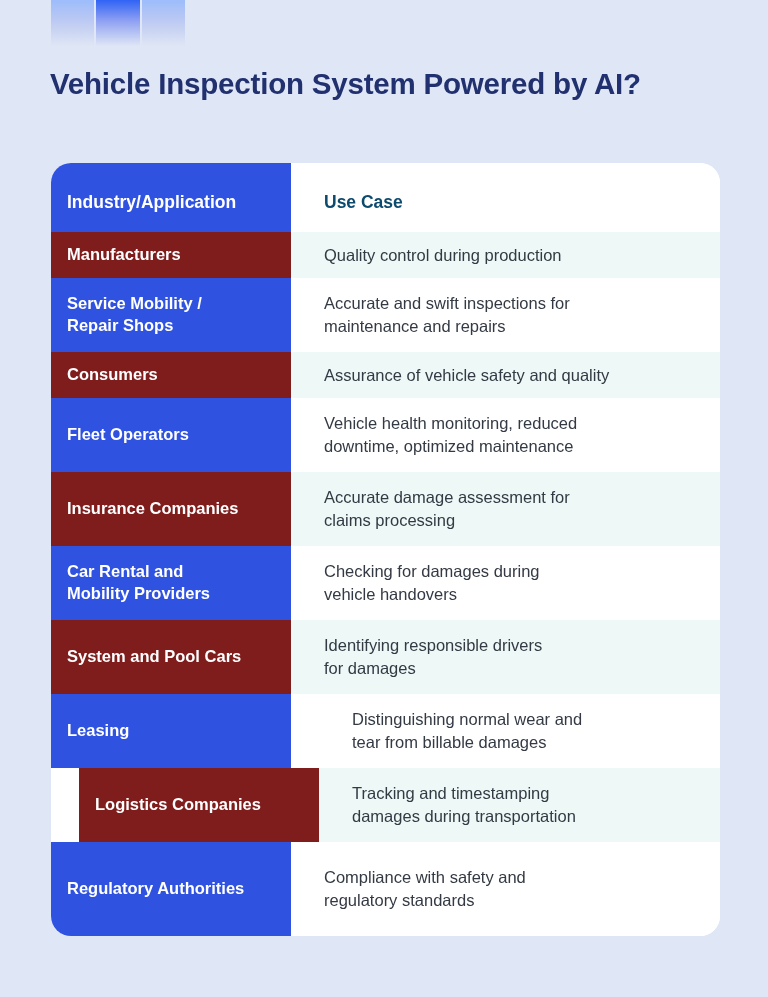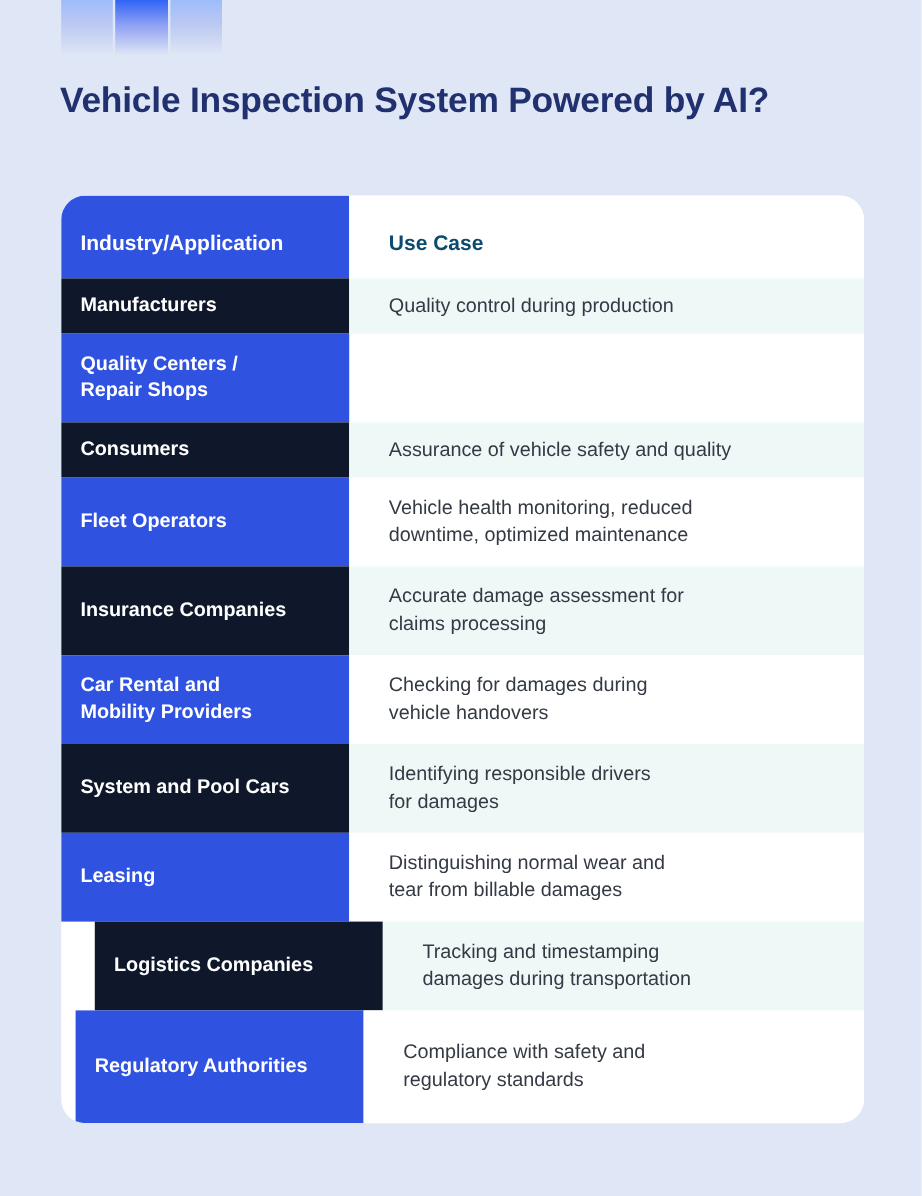--- a/index.html
+++ b/index.html
@@ -75,21 +75,21 @@
     flex: 0 0 240px;
     background: #2f52e0;
     color: #ffffff;
     font-size: 16.5px;
     font-weight: bold;
     line-height: 1.33;
     display: flex;
     align-items: center;
     padding: 0 0 0 16px;
   }
-  .t-row.alt .c-industry { background: #0f172a; }
+  .t-row.alt .c-industry { background: #7f1d1d; }
 
   .c-usecase {
     flex: 1 1 auto;
     background: #ffffff;
     color: #343a44;
     font-size: 16.5px;
     line-height: 1.38;
     display: flex;
     align-items: center;
     padding: 0 14px 0 33px;
@@ -141,22 +141,26 @@
       <div class="t-row alt" style="height: 46px;">
         <div class="c-industry">
           <span class="cell-text">Manufacturers</span>
         </div>
         <div class="c-usecase">
           <span class="cell-text">Quality control during production</span>
         </div>
       </div>
       <div class="t-row" style="height: 74px;">
         <div class="c-industry">
-          <span class="cell-text">Quality Centers /
+          <span class="cell-text">Service Mobility /
 Repair Shops</span>
+        </div>
+        <div class="c-usecase">
+          <span class="cell-text">Accurate and swift inspections for
+maintenance and repairs</span>
         </div>
       </div>
       <div class="t-row alt" style="height: 46px;">
         <div class="c-industry">
           <span class="cell-text">Consumers</span>
         </div>
         <div class="c-usecase">
           <span class="cell-text">Assurance of vehicle safety and quality</span>
         </div>
       </div>
@@ -190,39 +194,39 @@
       </div>
       <div class="t-row alt" style="height: 74px;">
         <div class="c-industry">
           <span class="cell-text">System and Pool Cars</span>
         </div>
         <div class="c-usecase">
           <span class="cell-text">Identifying responsible drivers
 for damages</span>
         </div>
       </div>
-      <div class="t-row" style="height: 74px;">
+      <div class="t-row" style="height: 74px; gap: 28px;">
         <div class="c-industry">
           <span class="cell-text">Leasing</span>
         </div>
         <div class="c-usecase">
           <span class="cell-text">Distinguishing normal wear and
 tear from billable damages</span>
         </div>
       </div>
       <div class="t-row alt" style="height: 74px; padding-left: 28px;">
         <div class="c-industry">
           <span class="cell-text">Logistics Companies</span>
         </div>
         <div class="c-usecase">
           <span class="cell-text">Tracking and timestamping
 damages during transportation</span>
         </div>
       </div>
-      <div class="t-row" style="height: 94px; margin-left: 12px;">
+      <div class="t-row" style="height: 94px;">
         <div class="c-industry">
           <span class="cell-text">Regulatory Authorities</span>
         </div>
         <div class="c-usecase">
           <span class="cell-text">Compliance with safety and
 regulatory standards</span>
         </div>
       </div>
     </div>
 </div>

